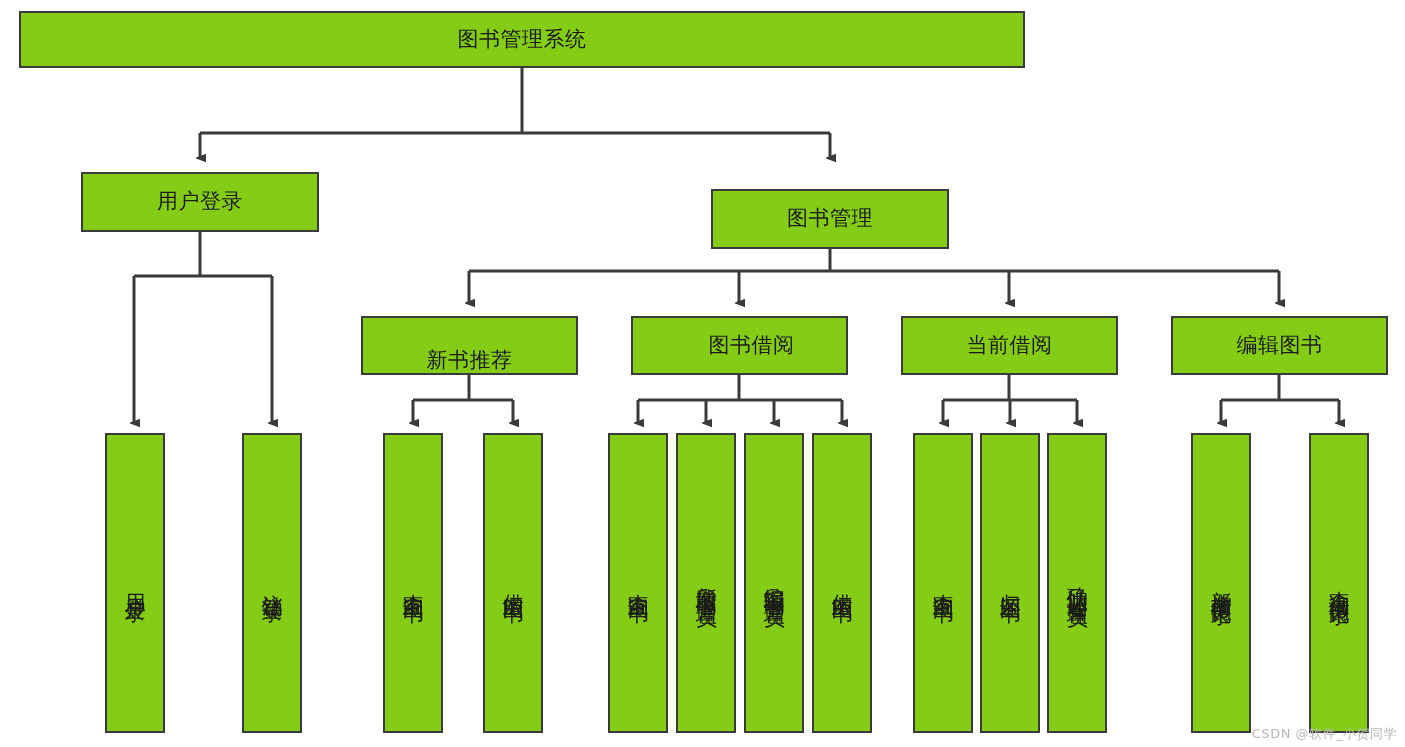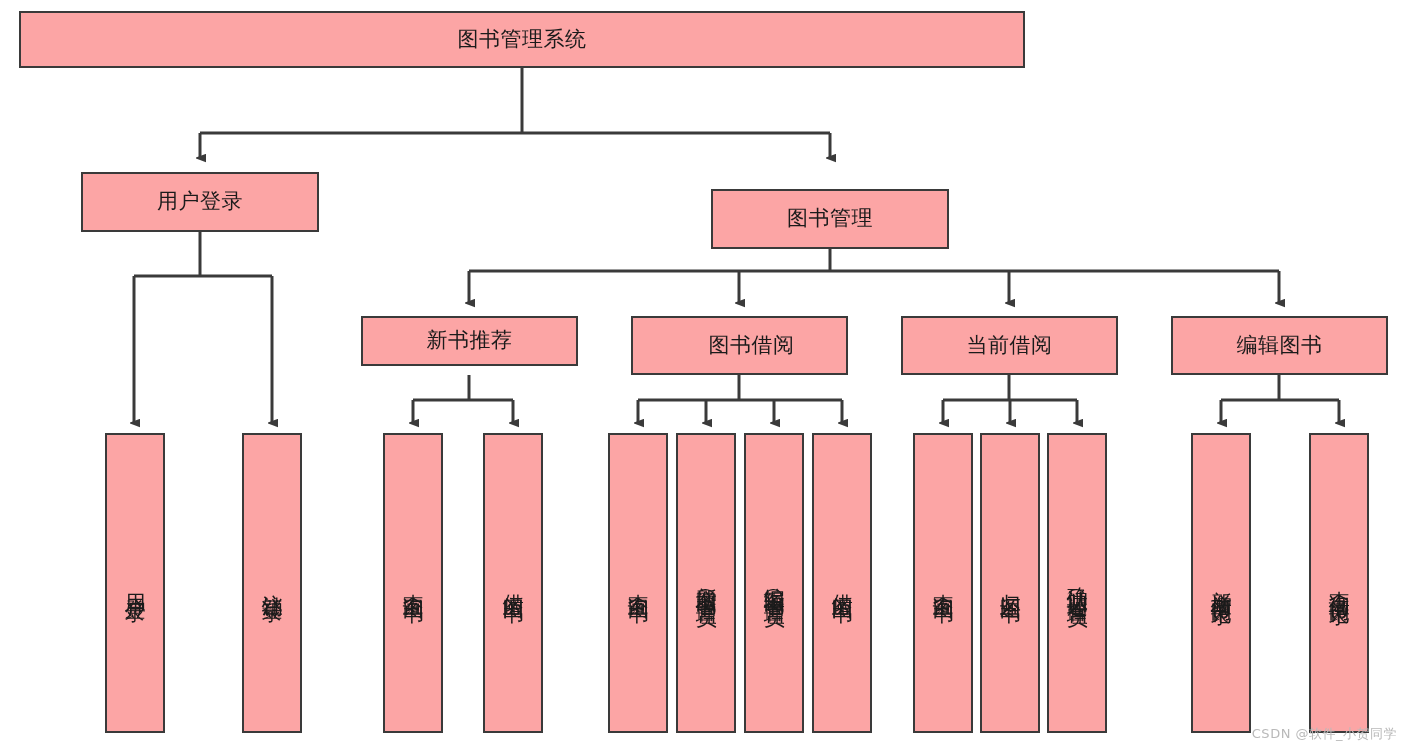--- a/index.html
+++ b/index.html
@@ -25,21 +25,21 @@
   #diagram-svg {
     position: absolute;
     left: 0;
     top: 0;
     width: 1405px;
     height: 747px;
   }
   .node {
     position: absolute;
     box-sizing: border-box;
-    background: #fca5a5;
+    background: #84cc16;
     border: 2.5px solid #3a3a3a;
     display: flex;
     align-items: center;
     justify-content: center;
     color: #1b1b1b;
   }
   .node.horiz {
     font-size: 21px;
     letter-spacing: 0.5px;
     line-height: 1.2;
@@ -132,21 +132,21 @@
     <span>图书管理系统</span>
   </div>
 
   <div class="node horiz" style="left:81px; top:172px; width:238px; height:60px;">
     <span>用户登录</span>
   </div>
   <div class="node horiz" style="left:711px; top:189px; width:238px; height:60px;">
     <span>图书管理</span>
   </div>
 
-  <div class="node horiz" style="left:361px; top:316px; width:217px; height:50px;">
+  <div class="node horiz" style="left:361px; top:316px; width:217px; height:59px;align-items:flex-end;">
     <span>新书推荐</span>
   </div>
   <div class="node horiz" style="left:631px; top:316px; width:217px; height:59px;padding-left:24px;">
     <span>图书借阅</span>
   </div>
   <div class="node horiz" style="left:901px; top:316px; width:217px; height:59px;">
     <span>当前借阅</span>
   </div>
   <div class="node horiz" style="left:1171px; top:316px; width:217px; height:59px;">
     <span>编辑图书</span>

